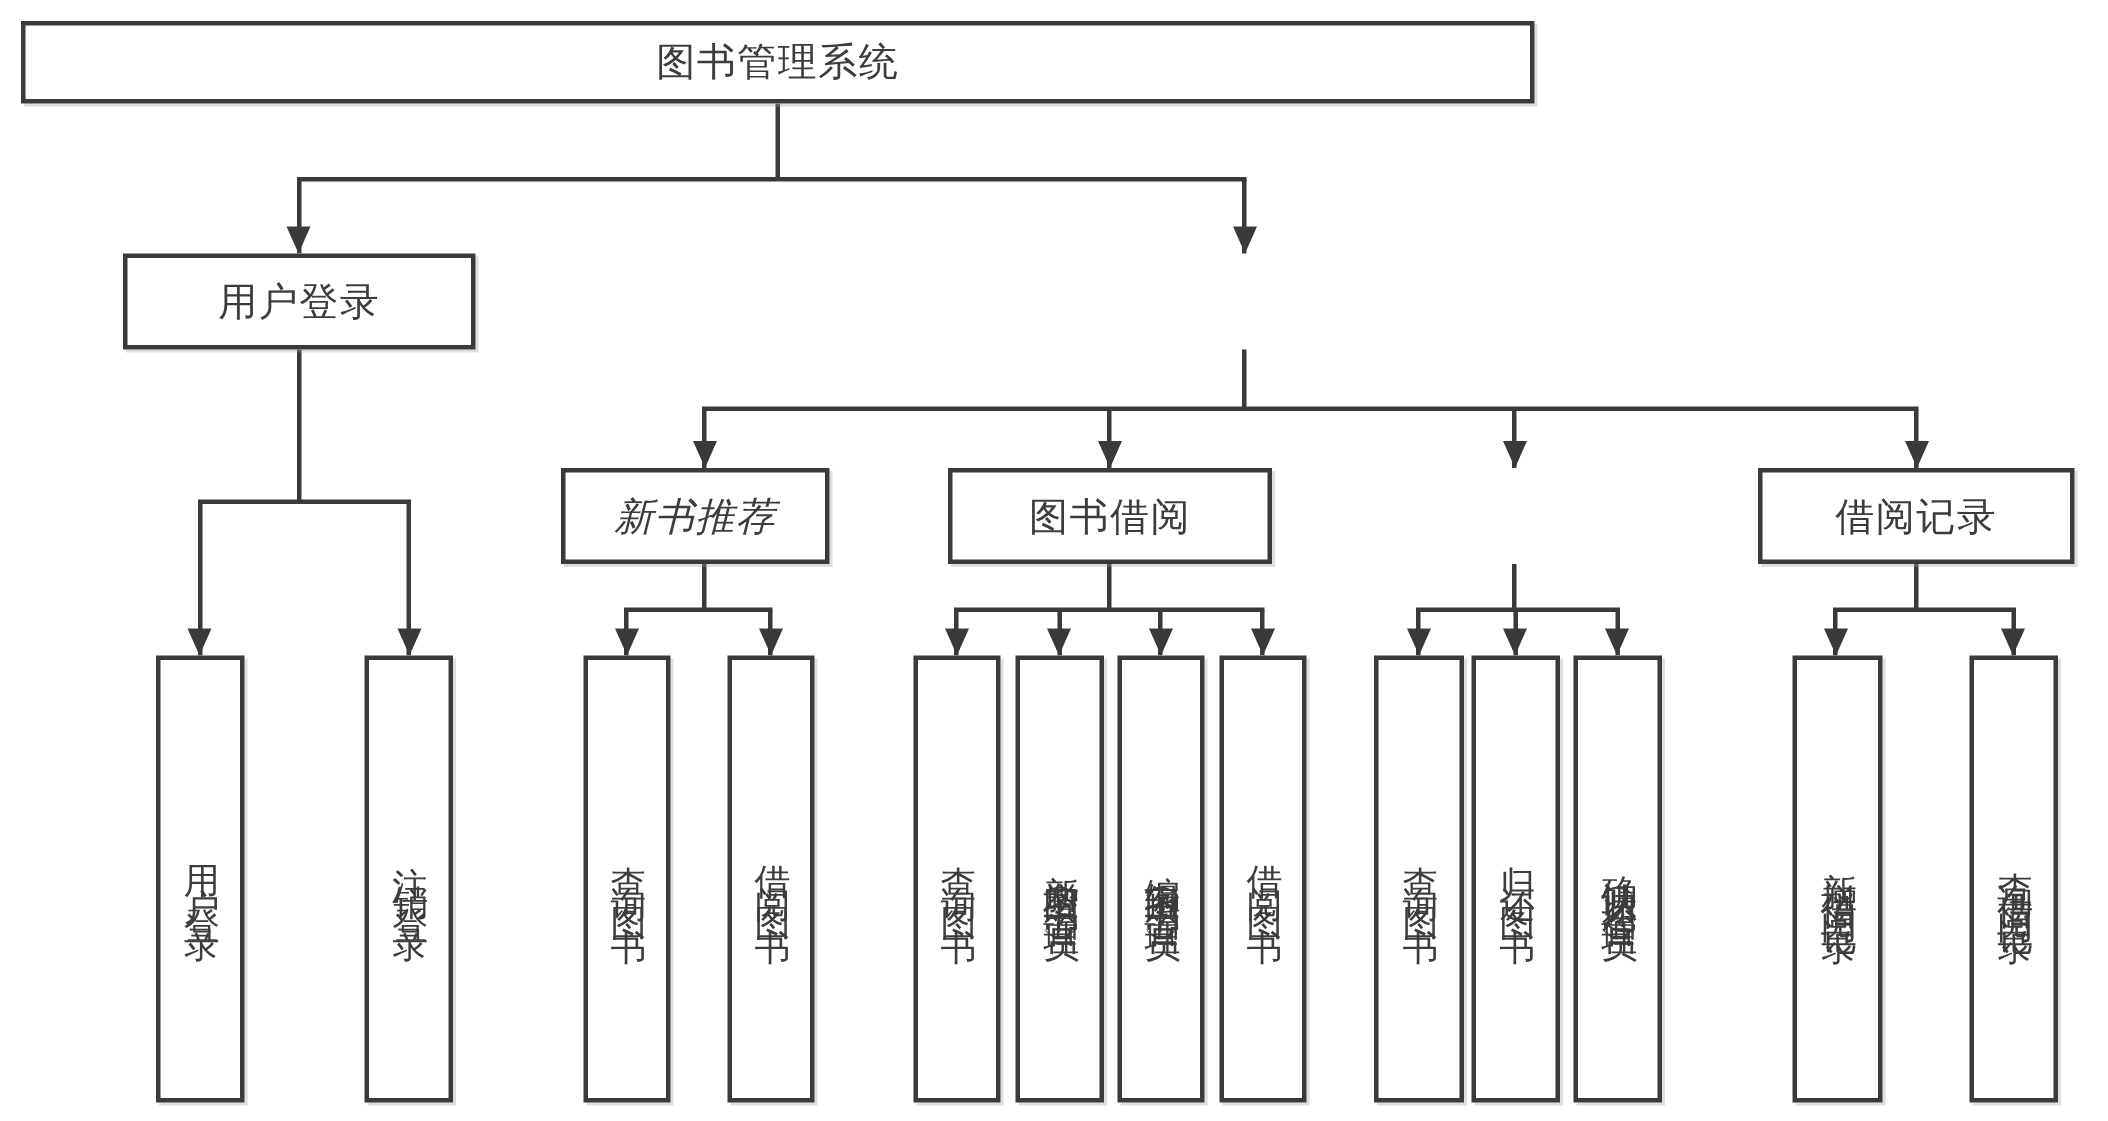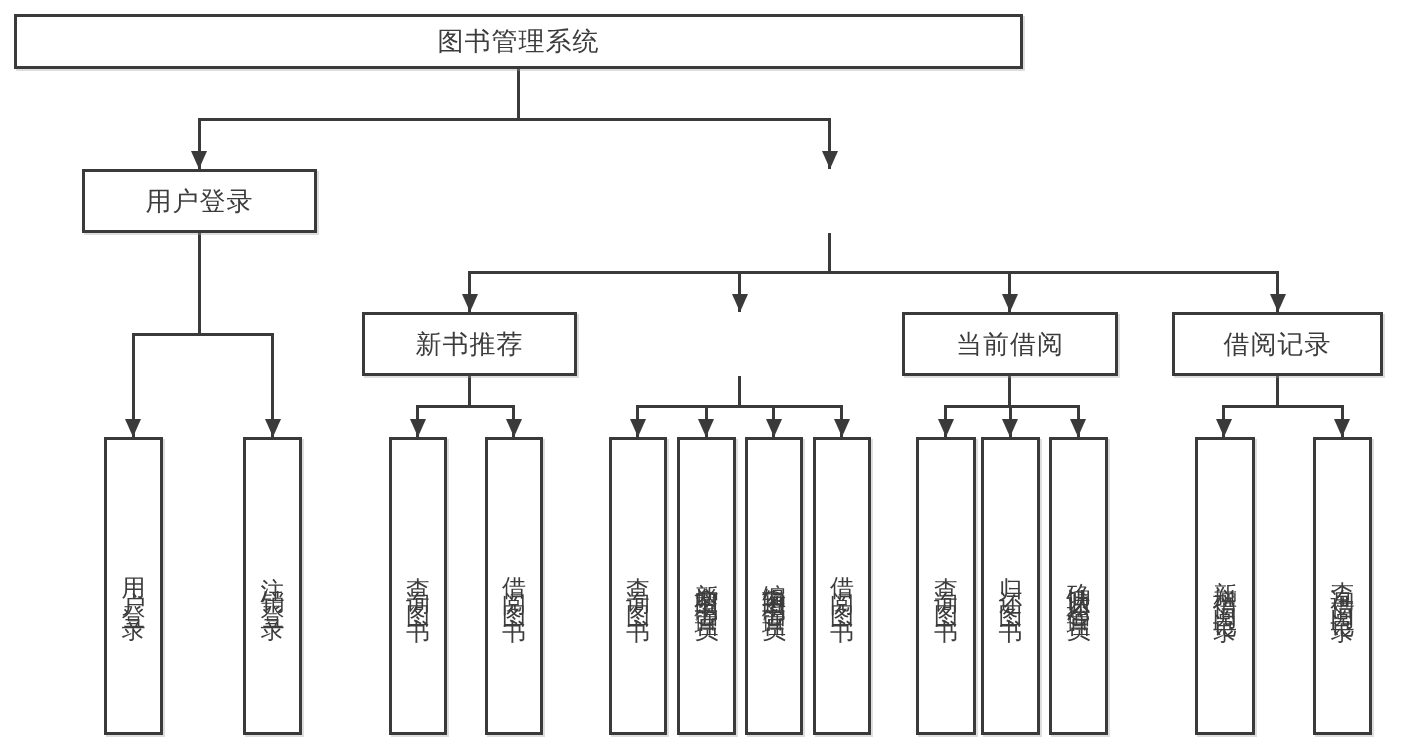--- a/index.html
+++ b/index.html
@@ -100,25 +100,25 @@
   <div class="arrowhead" style="left:1334px;top:419px;"></div>
 
   <div class="box" style="left:14px;top:14px;width:1009px;height:55px;">
     <span class="hlabel">图书管理系统</span>
   </div>
 
   <div class="box" style="left:82px;top:169px;width:235px;height:64px;">
     <span class="hlabel">用户登录</span>
   </div>
 
-  <div class="box" style="left:362px;top:312px;width:215px;height:64px;">
+  <div class="box" style="left:374px;top:312px;width:179px;height:64px;font-style:italic;">
     <span class="hlabel">新书推荐</span>
   </div>
-  <div class="box" style="left:902px;top:312px;width:216px;height:64px;">
-    <span class="hlabel">当前借阅</span>
+  <div class="box" style="left:632px;top:312px;width:216px;height:64px;">
+    <span class="hlabel">图书借阅</span>
   </div>
   <div class="box" style="left:1172px;top:312px;width:211px;height:64px;">
     <span class="hlabel">借阅记录</span>
   </div>
 
   <div class="box" style="left:104px;top:437px;width:59px;height:298px;">
     <span class="vtext len4">用户登录</span>
   </div>
   <div class="box" style="left:243px;top:437px;width:59px;height:298px;">
     <span class="vtext len4">注销登录</span>

